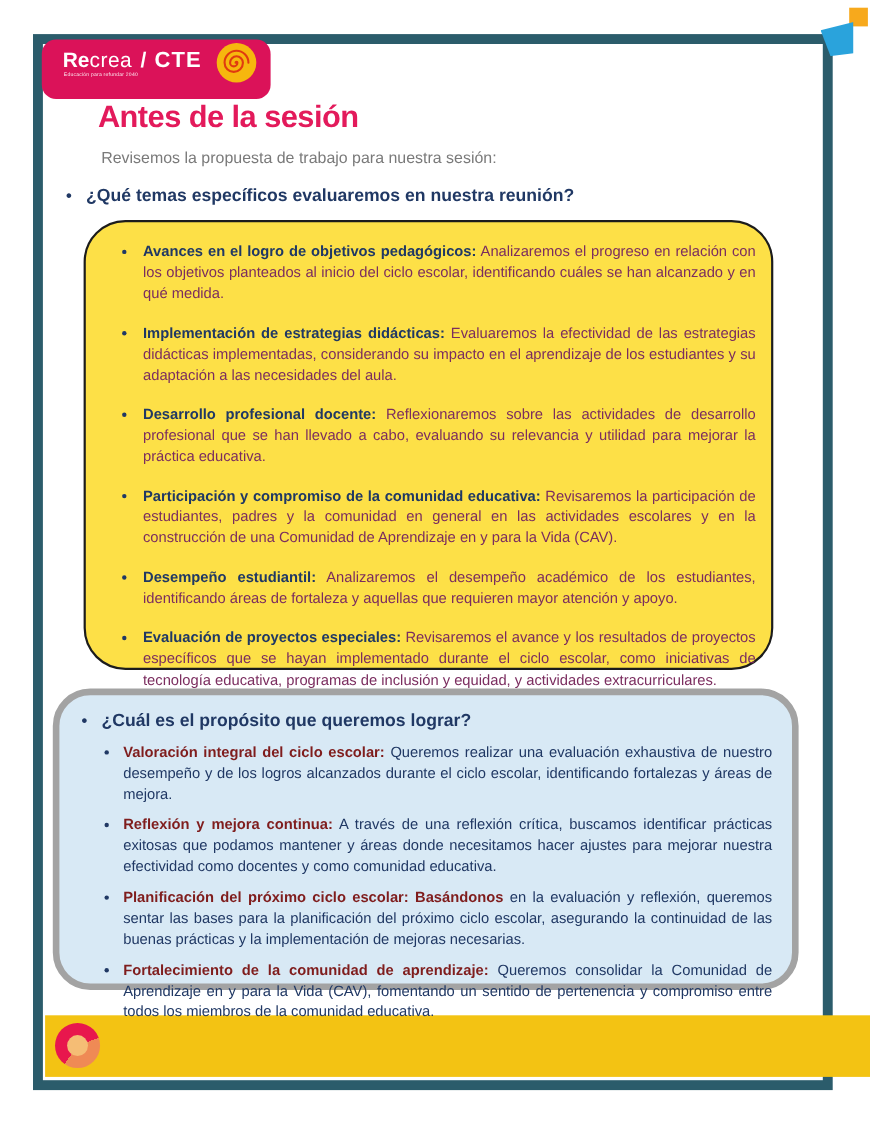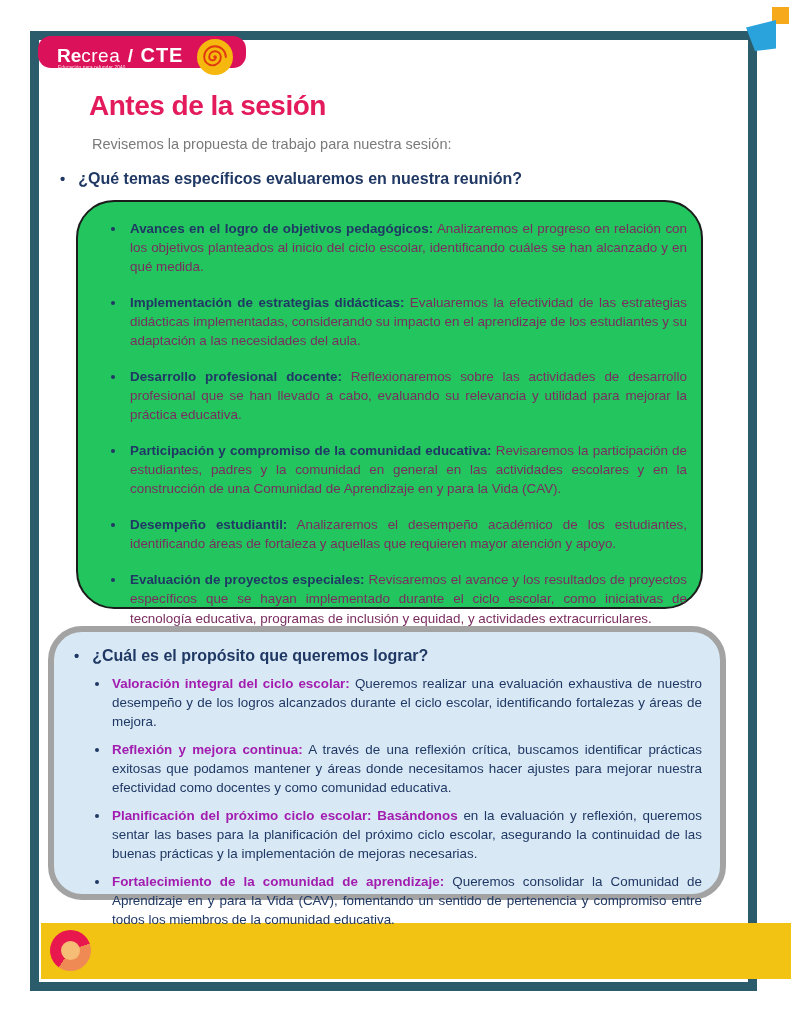--- a/index.html
+++ b/index.html
@@ -28,21 +28,21 @@
   .ring-logo{
     position:absolute;left:50px;top:930px;width:41px;height:41px;border-radius:50%;
     background:conic-gradient(#E8174D 0 70deg,#EF8A55 70deg 215deg,#E8174D 215deg 360deg);
     z-index:3;
   }
   .ring-logo::after{
     content:"";position:absolute;inset:11px;border-radius:50%;background:#F5BD75;
   }
   
   .pink-bar{
-    position:absolute;left:38px;top:36px;width:208px;height:32px;
+    position:absolute;left:38px;top:36px;width:208px;height:54px;
     background:#DB1259;border-radius:13px;z-index:3;color:#ffffff;
   }
   .logo-text{position:absolute;left:19px;top:9px;line-height:1;white-space:nowrap;}
   .logo-re{font-weight:bold;font-size:19px;}
   .logo-crea{font-weight:normal;font-size:19px;letter-spacing:.5px;}
   .logo-sep{font-weight:bold;font-size:19px;margin:0 3px;}
   .logo-cte{font-weight:bold;font-size:20px;letter-spacing:1px;}
   .logo-tagline{
     position:absolute;left:20px;top:29px;font-size:4.6px;color:#ffffff;opacity:.9;
     letter-spacing:.2px;
@@ -60,21 +60,21 @@
     position:absolute;left:92px;top:136px;font-size:14.5px;color:#7A7A7A;z-index:2;text-align:right;
   }
   .q-line{
     position:absolute;left:60px;top:170px;font-size:16px;font-weight:bold;
     color:#203864;z-index:2;
   }
   .q-bullet{margin-right:13px;font-size:15px;}
   
   .yellow-box{
     position:absolute;left:76px;top:200px;width:627px;height:409px;box-sizing:border-box;
-    background:#22c55e;border:2px solid #1C1C1C;border-radius:38px;
+    background:#fde047;border:2px solid #1C1C1C;border-radius:38px;
     padding:17px 14px 0 10px;z-index:2;
   }
   .yellow-box ul{margin:0;padding:0 0 0 38px;}
   .yellow-box li{
     color:#203864;font-size:13.4px;line-height:1.42;text-align:justify;
     margin-bottom:17px;padding-left:4px;
   }
   .lead{font-weight:bold;}
   .yellow-box .lead{color:#203864;}
   .yellow-box .body{color:#7B2D5F;}
@@ -85,21 +85,21 @@
     padding:13px 18px 0 10px;z-index:2;
   }
   .blue-box .q-inside{
     font-size:16px;font-weight:bold;color:#203864;margin:2px 0 9px 10px;
   }
   .blue-box ul{margin:0;padding:0 0 0 46px;}
   .blue-box li{
     color:#203864;font-size:13.4px;line-height:1.42;text-align:justify;
     margin-bottom:9px;padding-left:2px;
   }
-  .blue-box .lead{color:#a21caf;}
+  .blue-box .lead{color:#7f1d1d;}
   .blue-box .body{color:#203864;}
 </style>
 </head>
 <body>
 
 <div class="frame"></div>
 <div class="corner-square"></div>
 <div class="corner-flag"></div>
 <div class="gold-bar"></div>
 <div class="ring-logo"></div>

